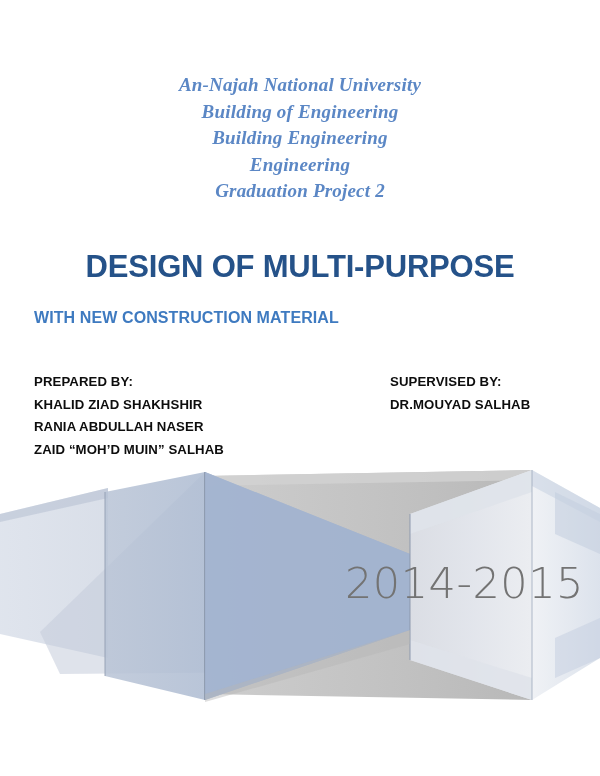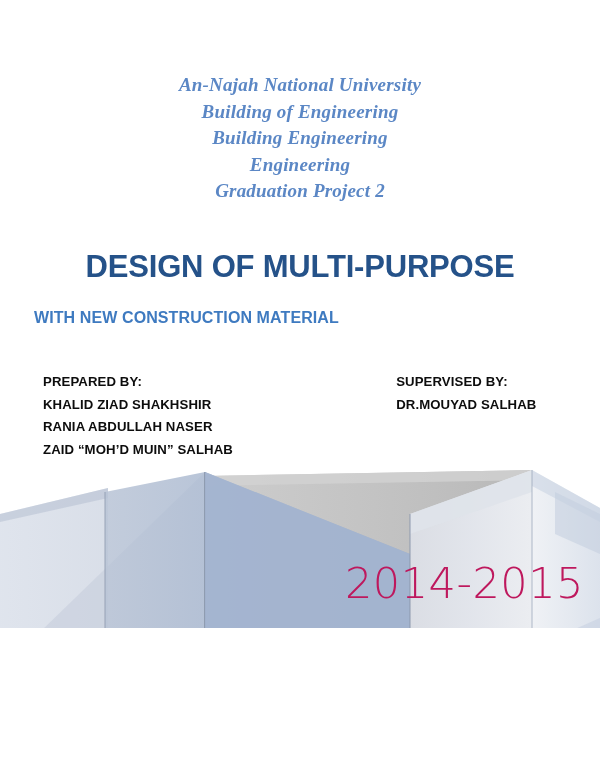--- a/index.html
+++ b/index.html
@@ -3,21 +3,21 @@
 <meta charset="utf-8">
 <style>
   html, body {
     margin: 0;
     padding: 0;
     background: #ffffff;
   }
   #page {
     position: relative;
     width: 600px;
-    height: 628px;
+    height: 776px;
     background: #ffffff;
     overflow: hidden;
     font-family: "Liberation Sans", sans-serif;
   }
 
   
   .institution-header {
     position: absolute;
     left: 0;
     top: 72px;
@@ -82,21 +82,20 @@
     flex-direction: row;
     align-items: flex-start;
   }
   .credits-col {
     font-family: "Liberation Sans", sans-serif;
     font-weight: bold;
     font-size: 13.2px;
     line-height: 22.6px;
     color: #0d0d0d;
     letter-spacing: 0.1px;
-    margin-left: 9px;
   }
   .credits-col.prepared { width: 356px; }
   .credits-col.supervised { width: 184px; }
   .credits-col .credit-line {
     display: block;
     white-space: pre;
   }
 
   
   .banner {
@@ -116,21 +115,21 @@
   .year-text {
     position: absolute;
     left: 345px;
     top: 558px;
     width: 230px;
     text-align: left;
     font-family: "DejaVu Sans", sans-serif;
     font-weight: 300;
     font-size: 43px;
     line-height: 50px;
-    color: #be185d;
+    color: #737373;
     letter-spacing: 0.5px;
     white-space: pre;
   }
 </style>
 </head>
 <body>
 
 <div id="page">
 
   <div class="institution-header">

